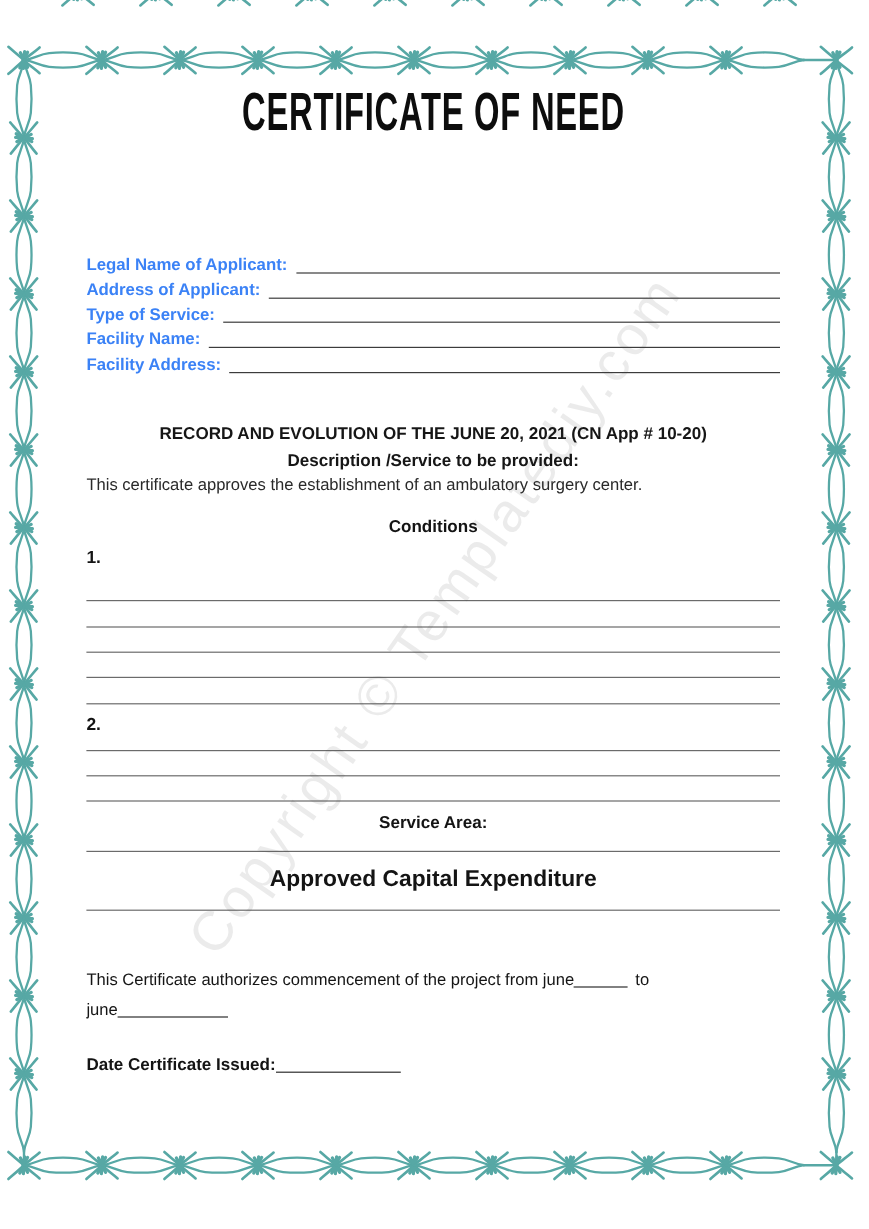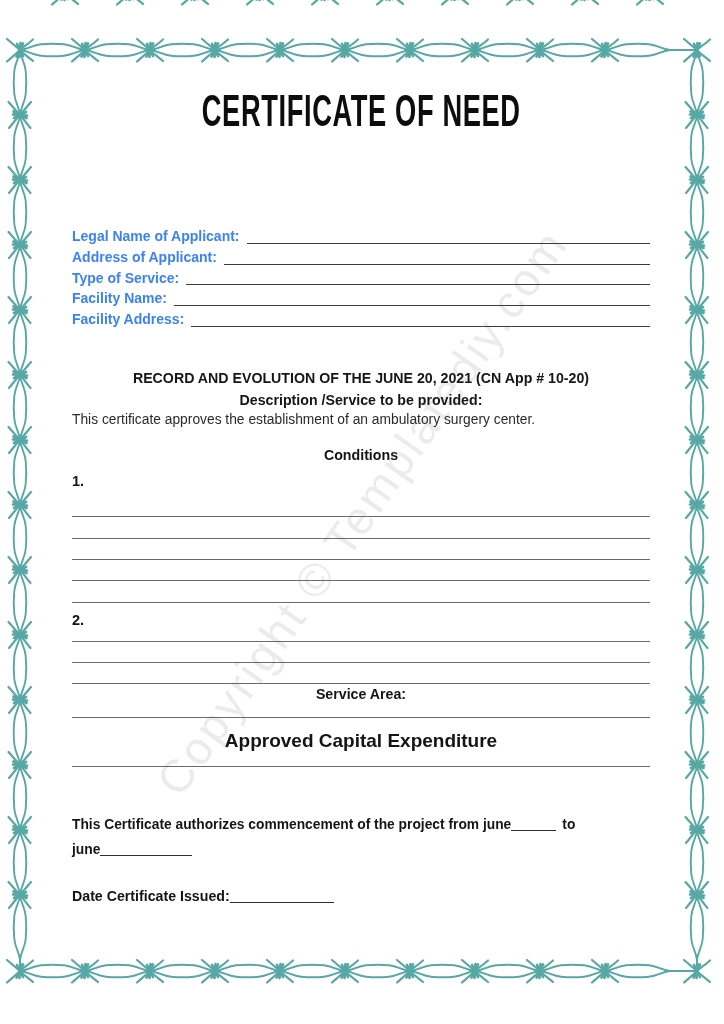--- a/index.html
+++ b/index.html
@@ -13,21 +13,21 @@
   .bw .knot{stroke-width:2.7;}
   .bw .conn{stroke-width:2;}
 
   
   .watermark{position:absolute;left:50%;top:512px;z-index:3;pointer-events:none;
              transform:translate(-50%,-50%) rotate(-55deg);
              font-size:46px;letter-spacing:3px;white-space:nowrap;
              color:rgba(70,70,70,0.11);font-weight:normal;}
 
   
-  .content{position:absolute;left:72px;width:578px;top:16px;z-index:2;}
+  .content{position:absolute;left:72px;width:578px;top:0;z-index:2;}
 
   .title-wrap{margin-top:72px;text-align:center;height:48px;}
   .title-wrap span{display:inline-block;font-size:44px;font-weight:bold;white-space:nowrap;
                    color:#0d0d0d;transform:scale(0.62,1.02);transform-origin:center top;
                    letter-spacing:1px;line-height:44px;}
 
   .fields{margin-top:90px;}
   .frow{display:flex;align-items:flex-end;height:20.8px;}
   .frow .lbl{font-weight:bold;font-size:14px;line-height:20.8px;white-space:nowrap;color:#3b82f6;}
   .frow .fill{flex:1;margin-left:7px;margin-bottom:3px;border-bottom:1.4px solid #3c3c3c;height:0;}
@@ -41,24 +41,24 @@
   .num1{margin-top:6px;}
   .num2{margin-top:7px;}
 
   .rule{border-top:1px solid var(--rule-gray,#6b6b6b);height:0;}
   .r-a{margin-top:25px;}   
   .r-b{margin-top:20.3px;} 
   .r-c{margin-top:11px;}   
   .r-d{margin-top:13px;}   
   .r-e{margin-top:15px;}   
 
-  .svc{text-align:center;font-weight:bold;font-size:14.2px;line-height:20px;}
+  .svc{margin-top:8px;text-align:center;font-weight:bold;font-size:14.2px;line-height:20px;}
   .cap{margin-top:13px;text-align:center;font-weight:bold;font-size:19px;line-height:20px;}
 
-  .commence{margin-top:45px;font-weight:bold;font-size:13.8px;line-height:25px;color:#151515;}
+  .commence{margin-top:45px;font-weight:normal;font-size:13.8px;line-height:25px;color:#151515;}
   .commence .l1{white-space:nowrap;}
   .part2{margin-left:6px;}
 
   .u{display:inline-block;height:3px;border-bottom:1.5px solid #2f2f2f;vertical-align:-2px;}
   .u-a{width:45px;}
   .u-b{width:92px;}
   .u-c{width:104px;}
   .u-d{width:116px;margin-left:6px;}
 
   .date-row{margin-top:24px;font-weight:bold;font-size:14.2px;line-height:20px;}

